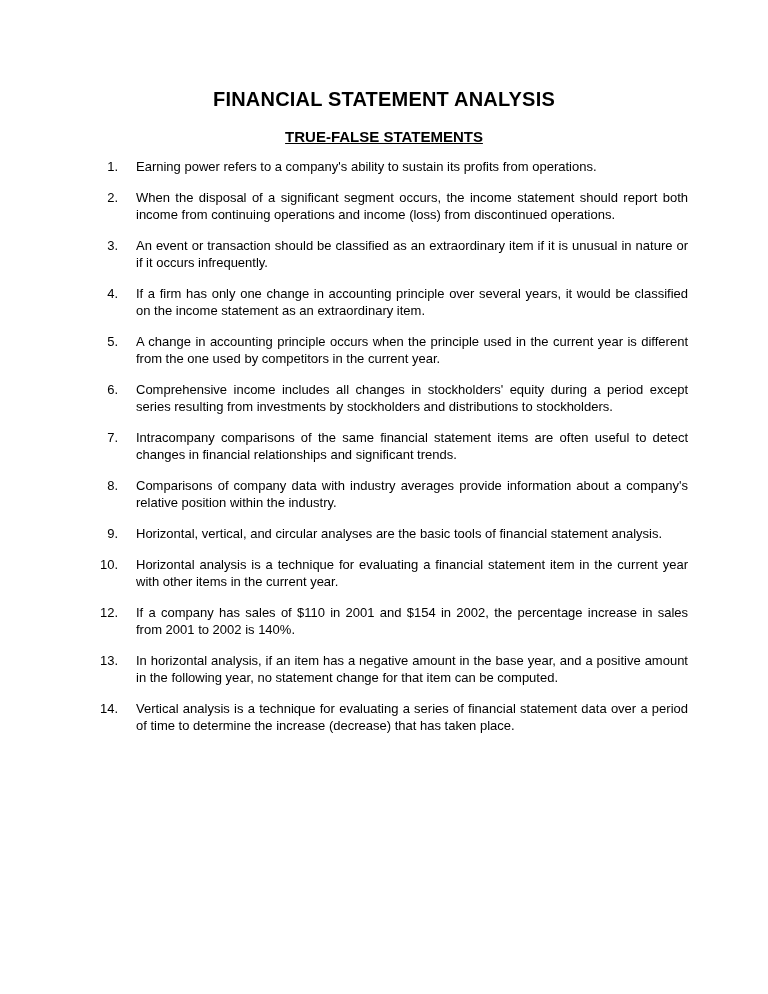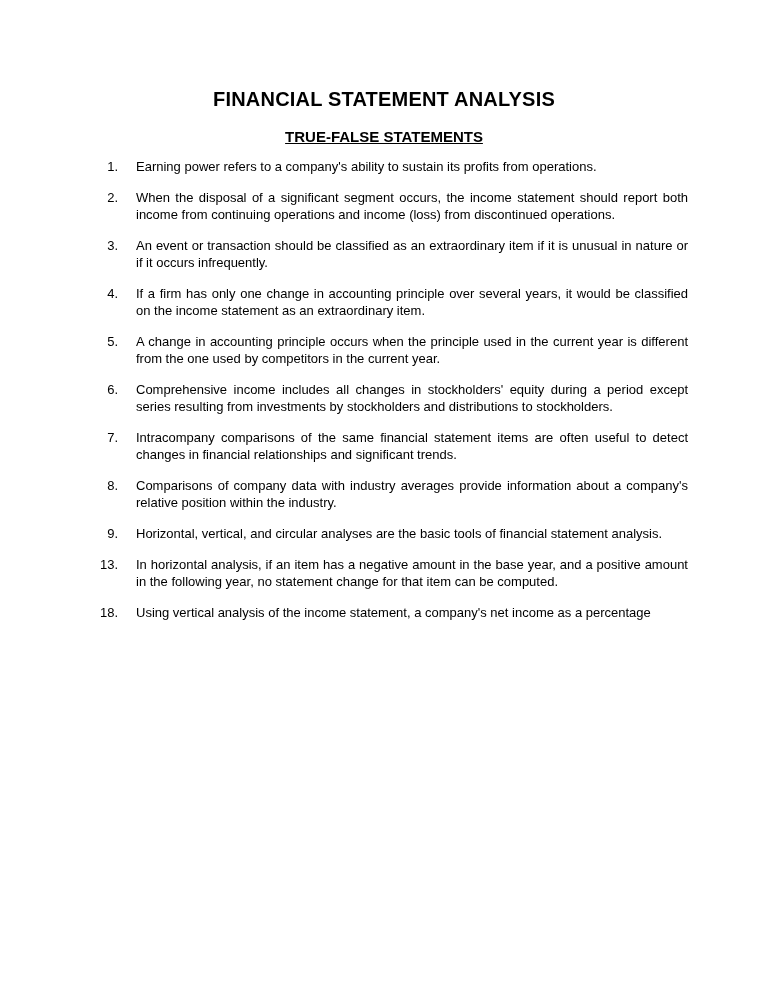--- a/index.html
+++ b/index.html
@@ -87,21 +87,29 @@
       </div>
       <div class="stmt">
         <span class="num">8.</span>
         <span class="txt">Comparisons of company data with industry averages provide information about a company's relative position within the industry.</span>
       </div>
       <div class="stmt">
         <span class="num">9.</span>
         <span class="txt">Horizontal, vertical, and circular analyses are the basic tools of financial statement analysis.</span>
       </div>
       <div class="stmt">
+        <span class="num">10.</span>
+        <span class="txt">Horizontal analysis is a technique for evaluating a financial statement item in the current year with other items in the current year.</span>
+      </div>
+      <div class="stmt">
+        <span class="num">12.</span>
+        <span class="txt">If a company has sales of $110 in 2001 and $154 in 2002, the percentage increase in sales from 2001 to 2002 is 140%.</span>
+      </div>
+      <div class="stmt">
         <span class="num">13.</span>
         <span class="txt">In horizontal analysis, if an item has a negative amount in the base year, and a positive amount in the following year, no statement change for that item can be computed.</span>
       </div>
       <div class="stmt">
-        <span class="num">18.</span>
-        <span class="txt">Using vertical analysis of the income statement, a company's net income as a percentage</span>
+        <span class="num">14.</span>
+        <span class="txt">Vertical analysis is a technique for evaluating a series of financial statement data over a period of time to determine the increase (decrease) that has taken place.</span>
       </div>
     </div>
 </div>
 
 </body></html>

